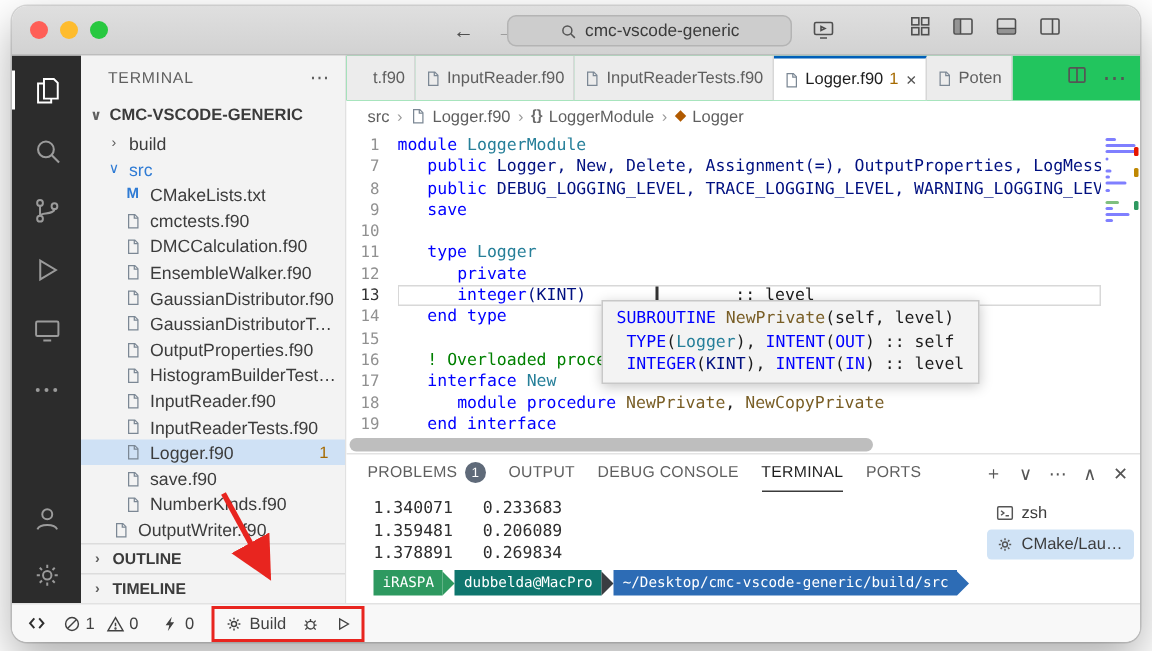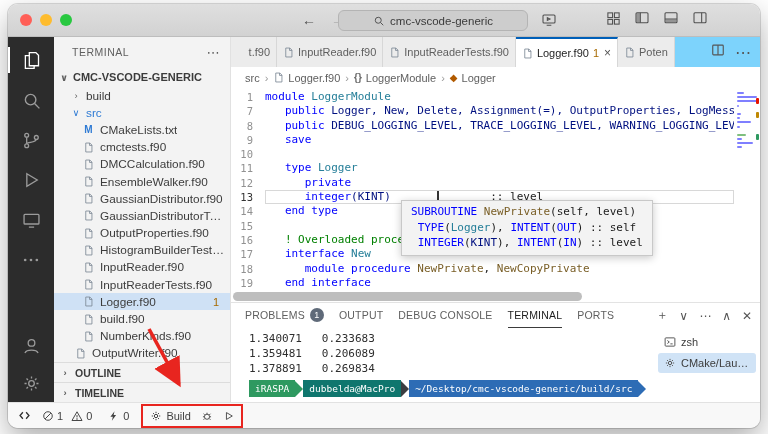--- a/index.html
+++ b/index.html
@@ -44,21 +44,21 @@
   .chev{font-size:9.5px;color:#5f5f5f;width:10px;text-align:center;flex:0 0 10px}
   .chev.accent,.tlabel.accent{color:#2f7bd4}
   .ficon{width:13px;flex:0 0 13px;display:flex;justify-content:center;align-items:center}
   .ficon.cmake{color:#2f7bd4;font-weight:700;font-size:10px;font-family:"Liberation Sans",sans-serif}
   .tlabel{white-space:nowrap;overflow:hidden;text-overflow:ellipsis}
   .tbadge{margin-left:auto;margin-right:8px;color:#a66a00;font-size:11px}
   .sb-section{flex:0 0 20px;border-top:1px solid #dcdcdc;display:flex;align-items:center;gap:5px;
     padding-left:6px;font-size:10.5px;font-weight:700;color:#3b3b3b}
   
   .editor-col{flex:1;display:flex;flex-direction:column;min-width:0;background:#fff}
-  .tabbar{flex:0 0 30px;background:#7dd3fc;display:flex;align-items:stretch;overflow:hidden}
+  .tabbar{flex:0 0 30px;background:#22c55e;display:flex;align-items:stretch;overflow:hidden}
   #tabs{display:flex;align-items:stretch;min-width:0}
   .tab{display:flex;align-items:center;gap:4px;padding:0 6px;font-size:11px;color:#5f5f5f;
     border-right:1px solid #d7d7d7;background:#ececec;white-space:nowrap}
   .tab.active{background:#fff;color:#1e1e1e;border-top:2px solid var(--accent)}
   .tab .badge{color:#a66a00}
   .tab .close{color:#555;font-size:12px;margin-left:1px}
   .tab.clip-first{width:46px;min-width:46px;overflow:hidden;justify-content:flex-end;padding-left:2px}
   .tab-actions{margin-left:auto;display:flex;align-items:center;gap:10px;padding:0 9px;color:#555}
   .breadcrumbs{flex:0 0 21px;display:flex;align-items:center;gap:5px;padding-left:14px;font-size:11px;color:#5f5f5f}
   .bc-sep{color:#9a9a9a}
@@ -347,21 +347,21 @@
               <span class="tlabel">Logger.f90</span>
               <span class="tbadge" style="color: rgb(166, 106, 0);">1</span>
             </div>
             <div class="tree-row" style="padding-left: 28px;">
               <span class="ficon">
                 <svg width="11" height="13" viewBox="0 0 16 16" fill="none" stroke="#7b8794" stroke-width="1.2">
                   <path d="M4 1.5h6l3 3v10H4z"></path>
                   <path d="M9.5 1.5V5H13"></path>
                 </svg>
               </span>
-              <span class="tlabel">build.f90</span>
+              <span class="tlabel">save.f90</span>
             </div>
             <div class="tree-row" style="padding-left: 28px;">
               <span class="ficon">
                 <svg width="11" height="13" viewBox="0 0 16 16" fill="none" stroke="#7b8794" stroke-width="1.2">
                   <path d="M4 1.5h6l3 3v10H4z"></path>
                   <path d="M9.5 1.5V5H13"></path>
                 </svg>
               </span>
               <span class="tlabel">NumberKinds.f90</span>
             </div>

